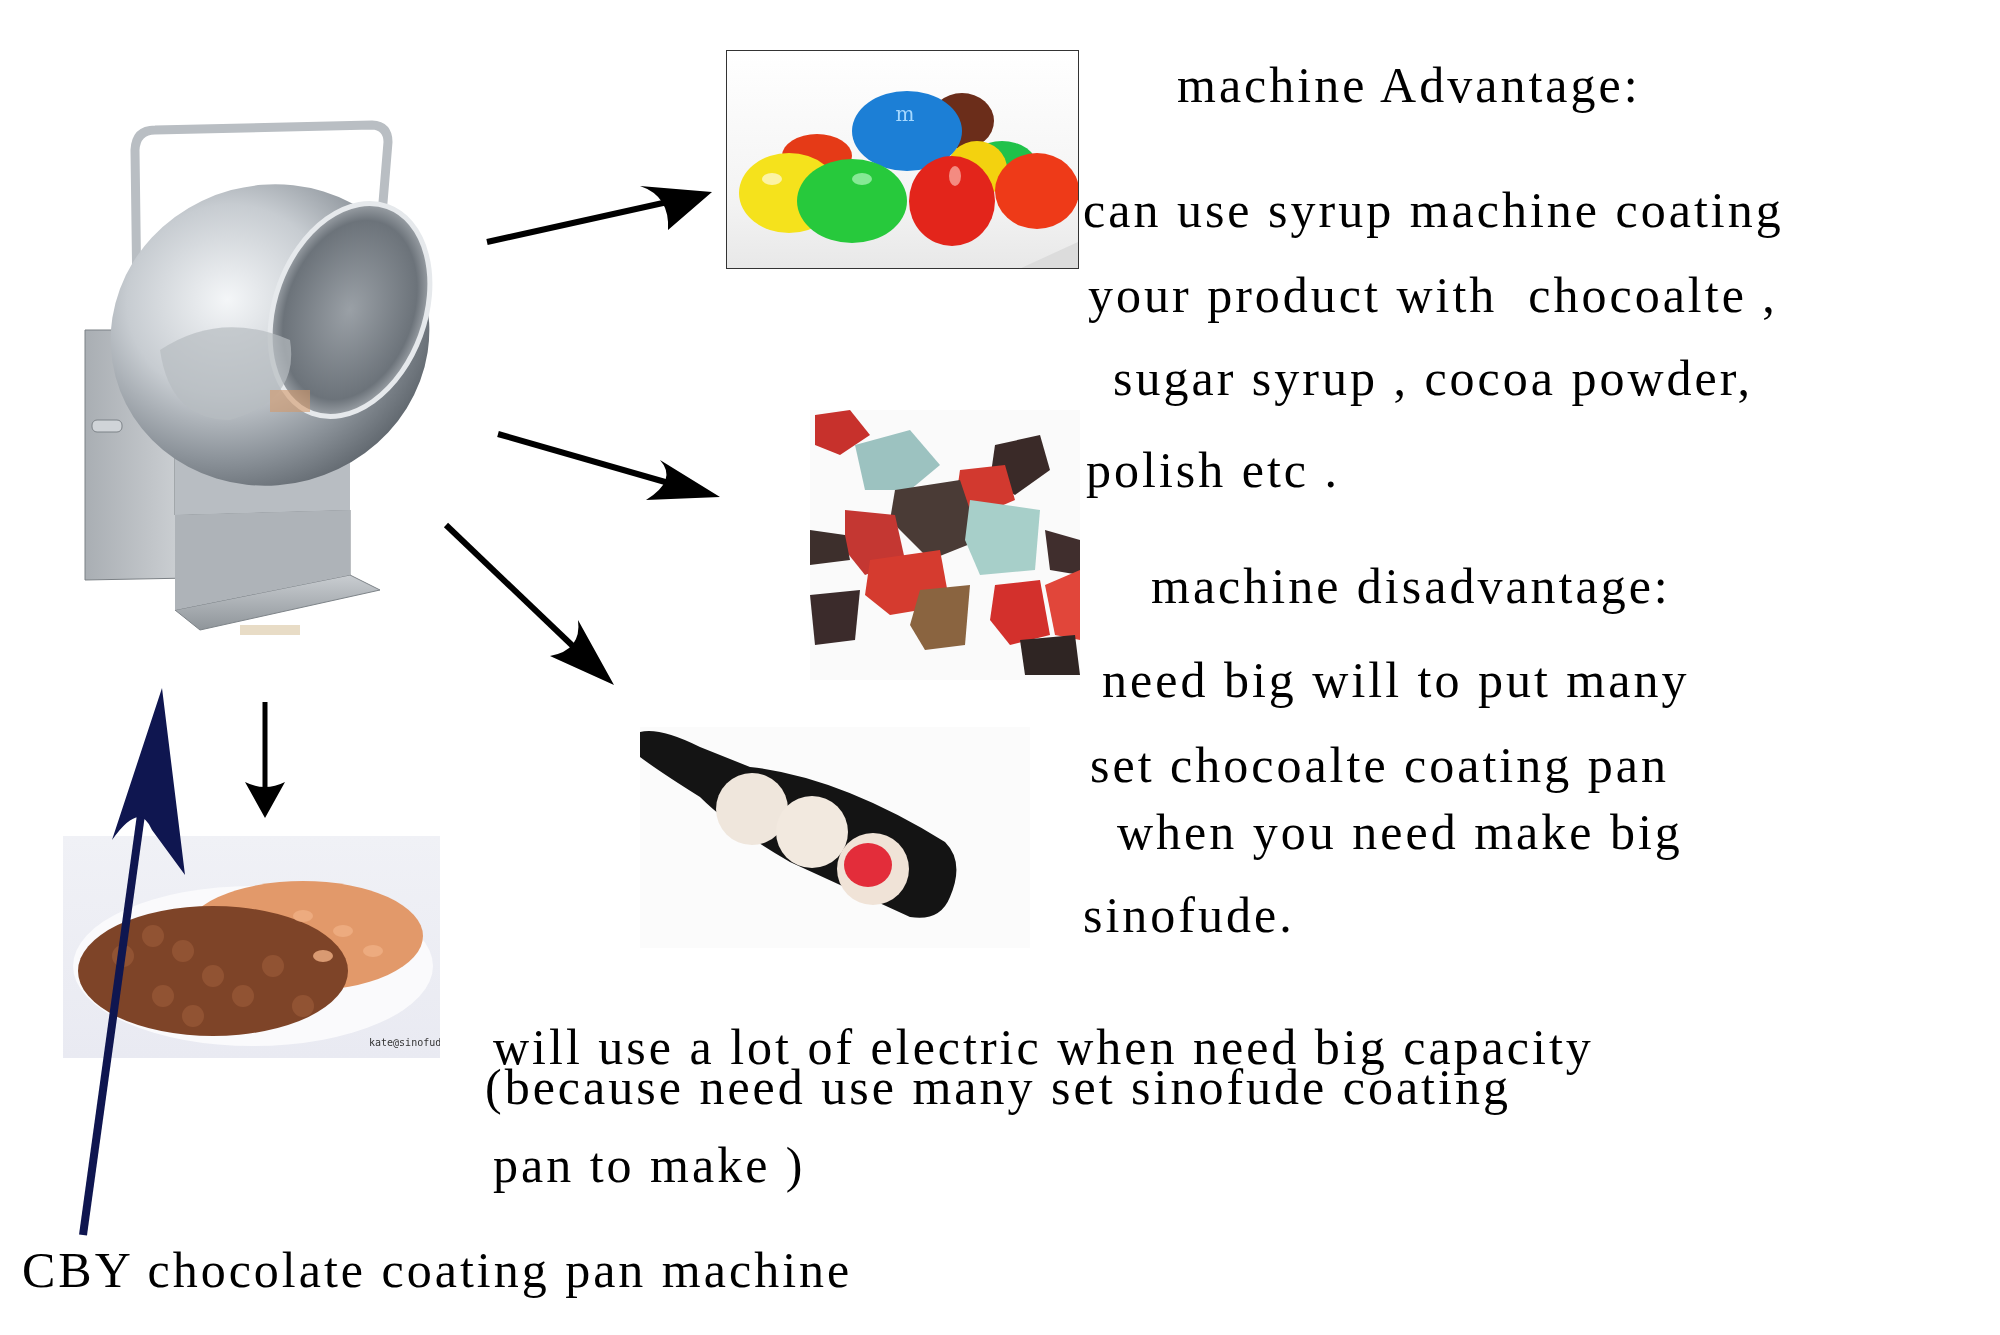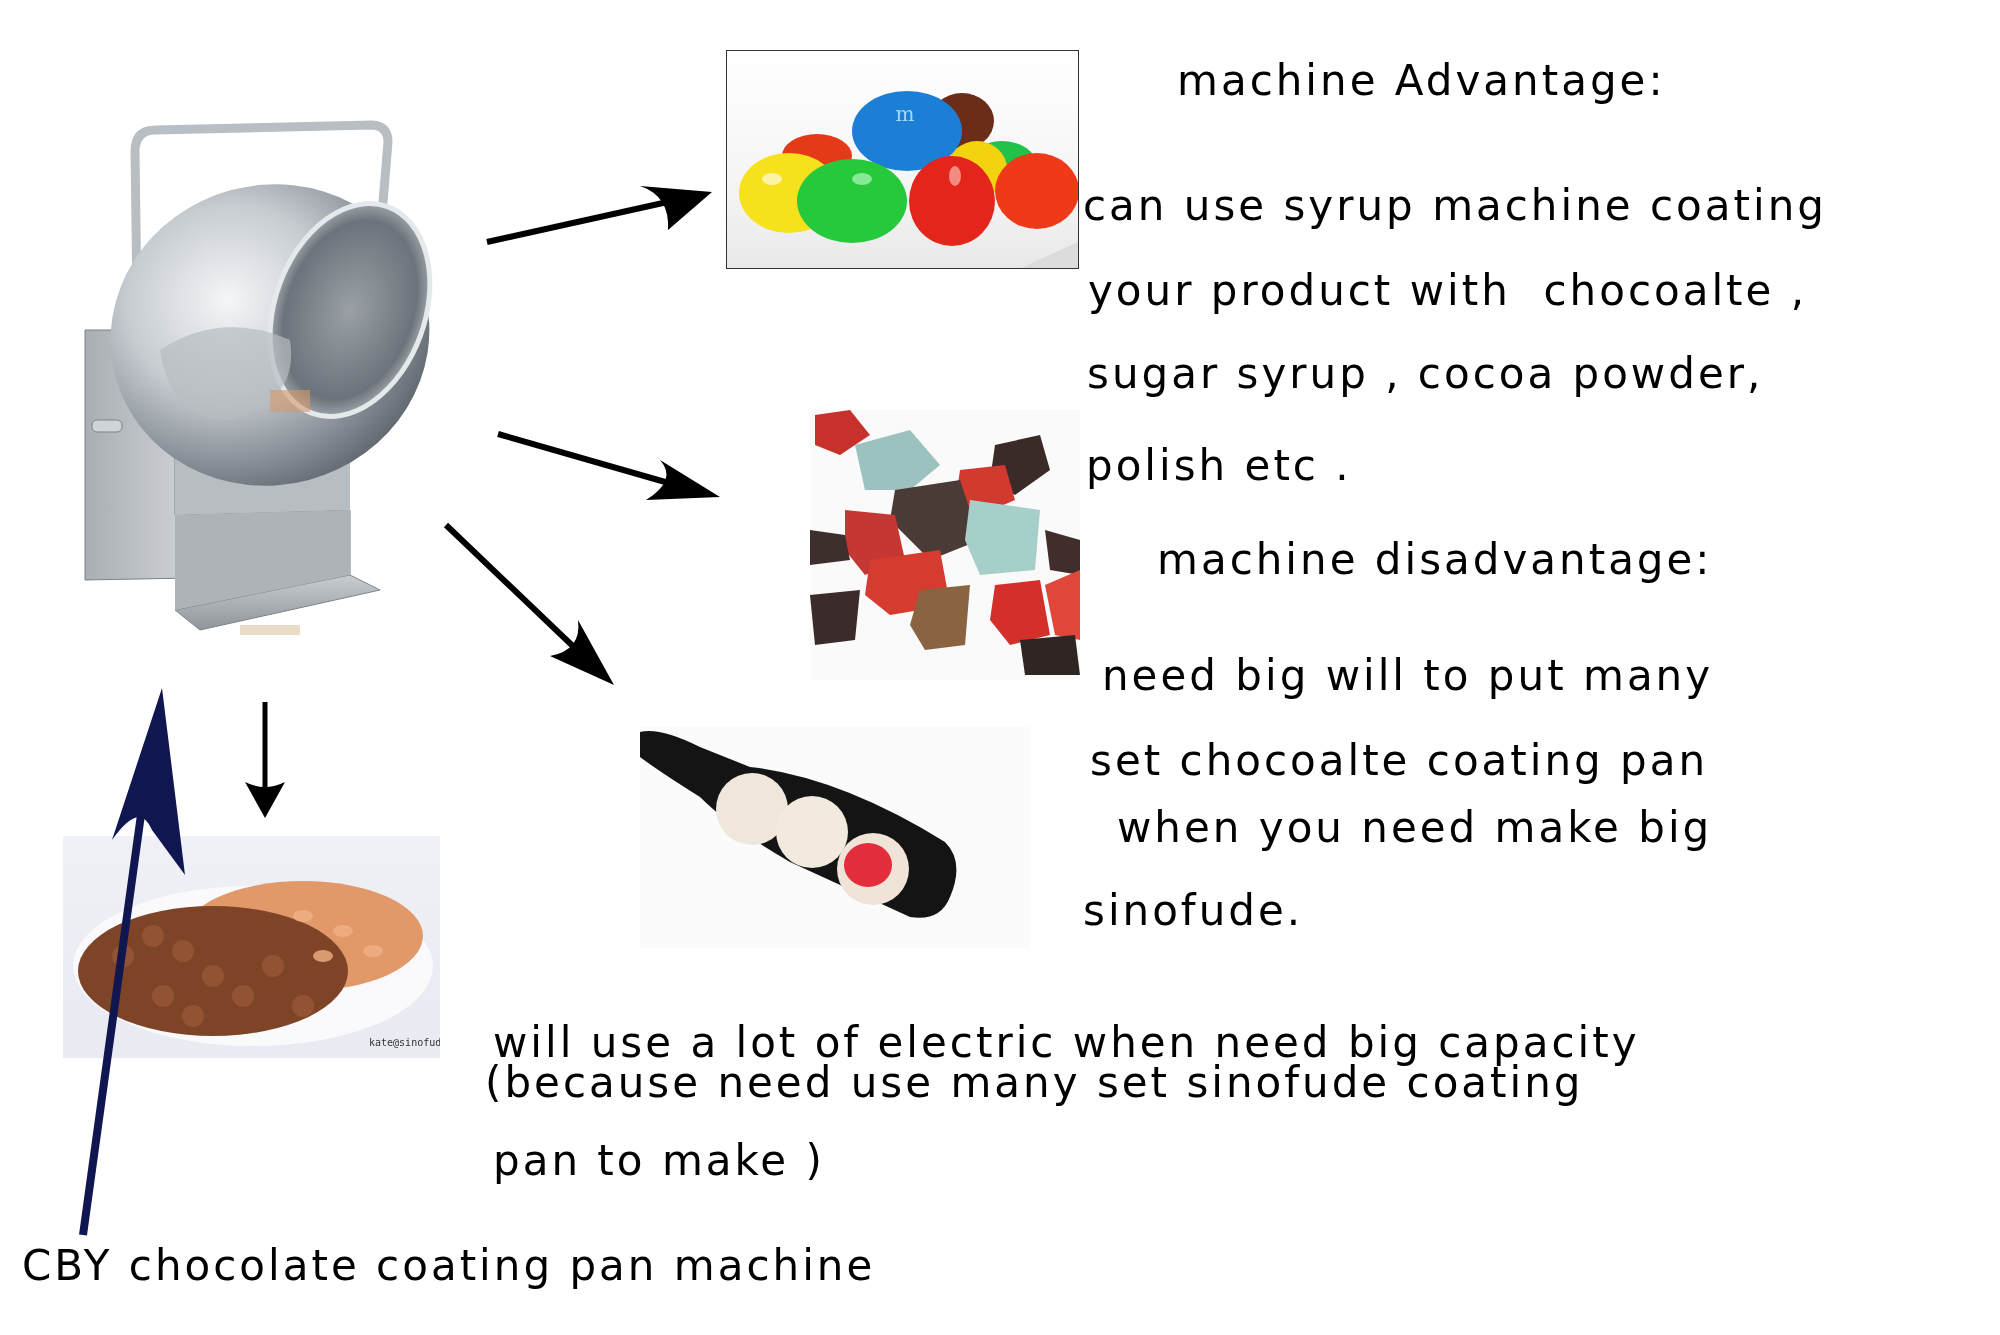--- a/index.html
+++ b/index.html
@@ -1,17 +1,17 @@
 <!DOCTYPE html>
 <html><head>
 <meta charset="utf-8">
 <style>
   html, body { margin:0; padding:0; background:#ffffff; }
   body { width:2000px; height:1335px; position:relative; overflow:hidden; font-family:"DejaVu Sans", sans-serif; color:#000; }
-  .txt { position:absolute; font-size:42px; line-height:1; letter-spacing:3px; white-space:pre; color:#000; }
+  .txt { position:absolute; font-size:50px; line-height:1; letter-spacing:3px; white-space:pre; color:#000;font-family:Liberation Serif, serif; }
   .photo { position:absolute; overflow:hidden; background:#fff; }
   .svg-layer { position:absolute; left:0; top:0; width:2000px; height:1335px; pointer-events:none; }
   .wm { position:absolute; font-family:"DejaVu Sans Mono", monospace; font-size:10px; color:#333; letter-spacing:0; }
 </style>
 </head>
 <body>
 
 <div class="photo" style="left:80px; top:120px; width:370px; height:560px; background:transparent;">
   <svg width="370" height="560" viewBox="0 0 370 560">
     <defs>
@@ -151,24 +151,24 @@
   </g>
   <g>
     <line x1="83" y1="1235" x2="152" y2="735" stroke="#0f1650" stroke-width="8"></line>
     <path d="M162,688 L112,840 Q140,800 152,830 L185,875 Z" fill="#0f1650"></path>
   </g>
 </svg>
 
 <div class="txt" style="left:1177px; top:60px;">machine Advantage:</div>
 <div class="txt" style="left:1083px; top:185px;">can use syrup machine coating</div>
 <div class="txt" style="left:1088px; top:270px;text-align:right;">your product with  chocoalte ,</div>
-<div class="txt" style="left:1087px; top:353px;">sugar syrup , cocoa powder,</div>
+<div class="txt" style="left:1113px; top:353px;">sugar syrup , cocoa powder,</div>
 <div class="txt" style="left:1086px; top:445px;">polish etc .</div>
 
-<div class="txt" style="left:1151px; top:539px;margin-left:6px;">machine disadvantage:</div>
+<div class="txt" style="left:1151px; top:561px;">machine disadvantage:</div>
 <div class="txt" style="left:1102px; top:655px;">need big will to put many</div>
 <div class="txt" style="left:1090px; top:740px;">set chocoalte coating pan</div>
 <div class="txt" style="left:1092px; top:807px;margin-left:25px;">when you need make big</div>
 <div class="txt" style="left:1083px; top:890px;">sinofude.</div>
 
 <div class="txt" style="left:493px; top:1022px;">will use a lot of electric when need big capacity</div>
 <div class="txt" style="left:485px; top:1062px;">(because need use many set sinofude coating</div>
 <div class="txt" style="left:493px; top:1140px;">pan to make )</div>
 
 <div class="txt" style="left:22px; top:1245px;">CBY chocolate coating pan machine</div>

